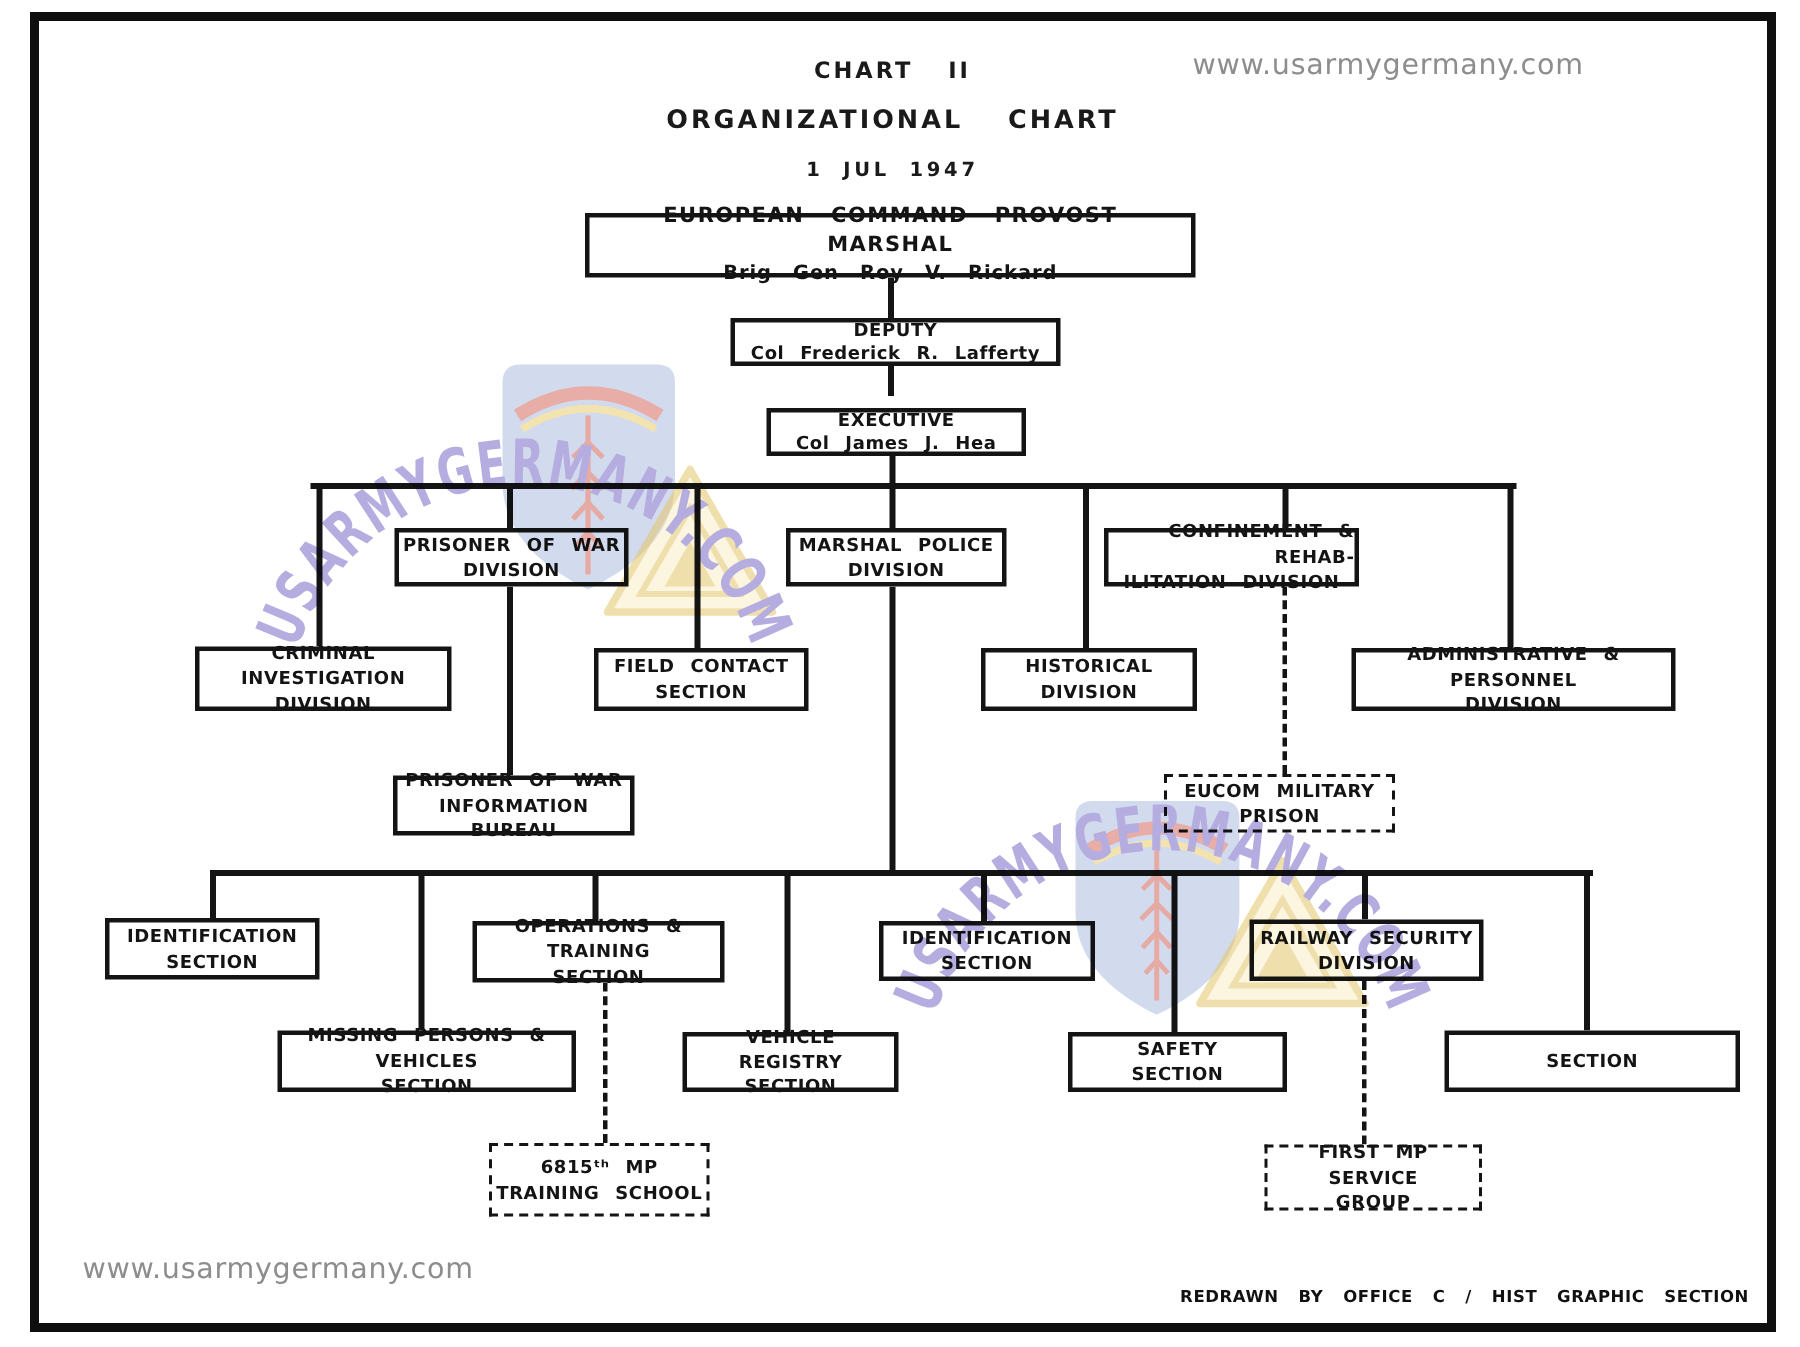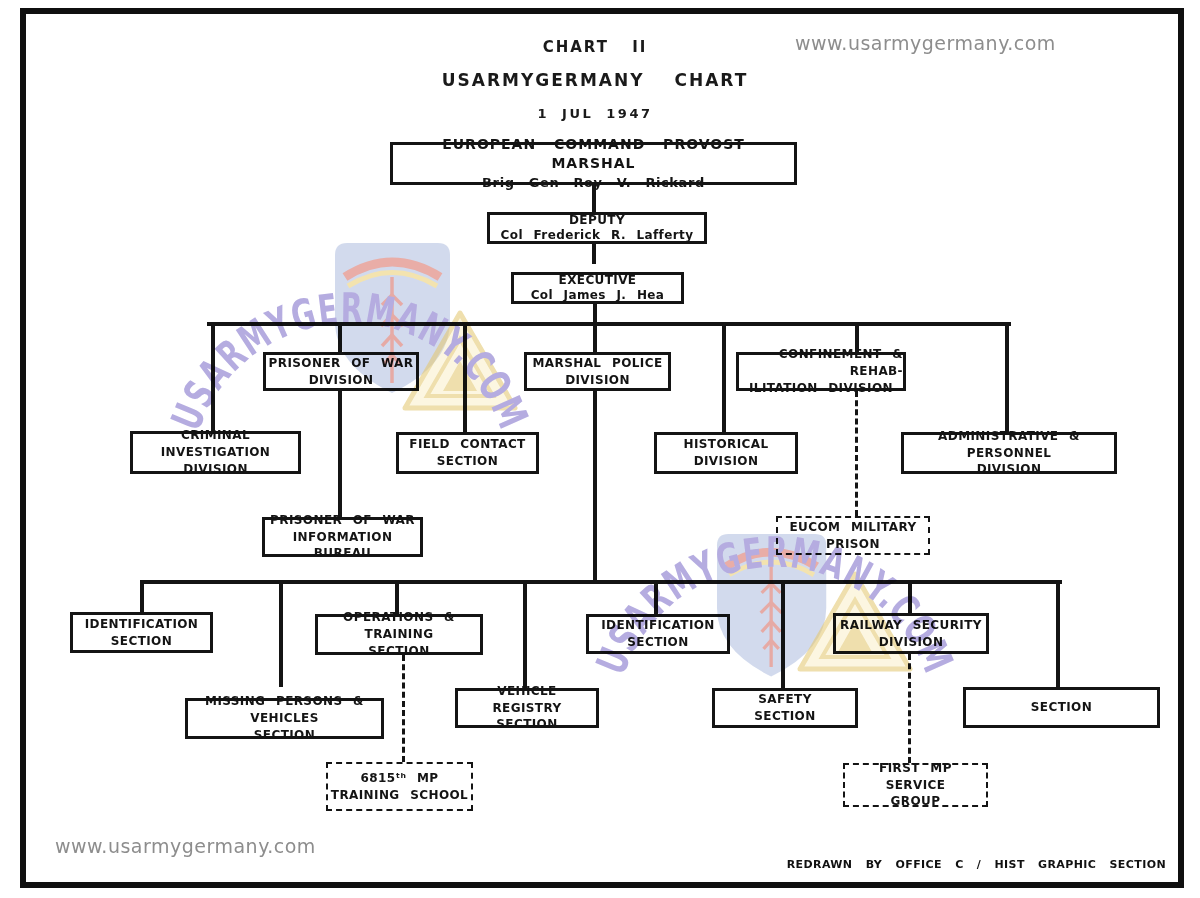--- a/index.html
+++ b/index.html
@@ -41,21 +41,21 @@
   #b-crim{left:130px;top:431px;width:165px;height:37px;}
   #b-field{left:396px;top:432px;width:137px;height:36px;}
   #b-hist{left:654px;top:432px;width:138px;height:36px;}
   #b-admin{left:901px;top:432px;width:210px;height:36px;}
   #b-powinfo{left:262px;top:517px;width:155px;height:34px;}
   #b-eucom{left:776px;top:516px;width:150px;height:35px;}
   #b-comms{left:70px;top:612px;width:137px;height:35px;}
   #b-ops{left:315px;top:614px;width:162px;height:35px;}
   #b-ident{left:586px;top:614px;width:138px;height:34px;}
   #b-railway{left:833px;top:613px;width:150px;height:35px;}
-  #b-missing{left:185px;top:687px;width:193px;height:35px;margin-top:11px;}
+  #b-missing{left:185px;top:687px;width:193px;height:35px;}
   #b-vehreg{left:455px;top:688px;width:138px;height:34px;}
   #b-safety{left:712px;top:688px;width:140px;height:34px;}
   #b-mpstat{left:963px;top:687px;width:191px;height:35px;}
   #b-school{left:326px;top:762px;width:143px;height:45px;}
   #b-firstmp{left:843px;top:763px;width:141px;height:40px;}
 
   
   .vl{position:absolute;width:4px;background:#141414;z-index:1;}
   .hl{position:absolute;height:4px;background:#141414;z-index:1;}
   .vd{position:absolute;width:0;border-left:3px dashed #141414;z-index:1;}
@@ -64,21 +64,21 @@
   .wm{position:absolute;mix-blend-mode:multiply;opacity:.85;pointer-events:none;z-index:5;overflow:visible;}
   #wm1{left:180px;top:218px;}
   #wm2{left:605px;top:462px;}
 </style>
 </head>
 <body>
 
 <div id="frame"></div>
 
 <div id="chart-number" class="center-text">CHART II</div>
-<div id="chart-title" class="center-text">USARMYGERMANY CHART</div>
+<div id="chart-title" class="center-text">ORGANIZATIONAL CHART</div>
 <div id="chart-date" class="center-text">1 JUL 1947</div>
 
 <div id="site-top" class="site-url">www.usarmygermany.com</div>
 <div id="site-bottom" class="site-url">www.usarmygermany.com</div>
 <div id="credit">REDRAWN BY OFFICE C / HIST GRAPHIC SECTION</div>
 
 <div class="vl" style="left:592px;top:185px;height:27px;"></div>
 <div class="vl" style="left:592px;top:244px;height:20px;"></div>
 <div class="vl" style="left:593px;top:296px;height:26px;"></div>
 <div class="hl" style="left:207px;top:322px;width:804px;"></div>

